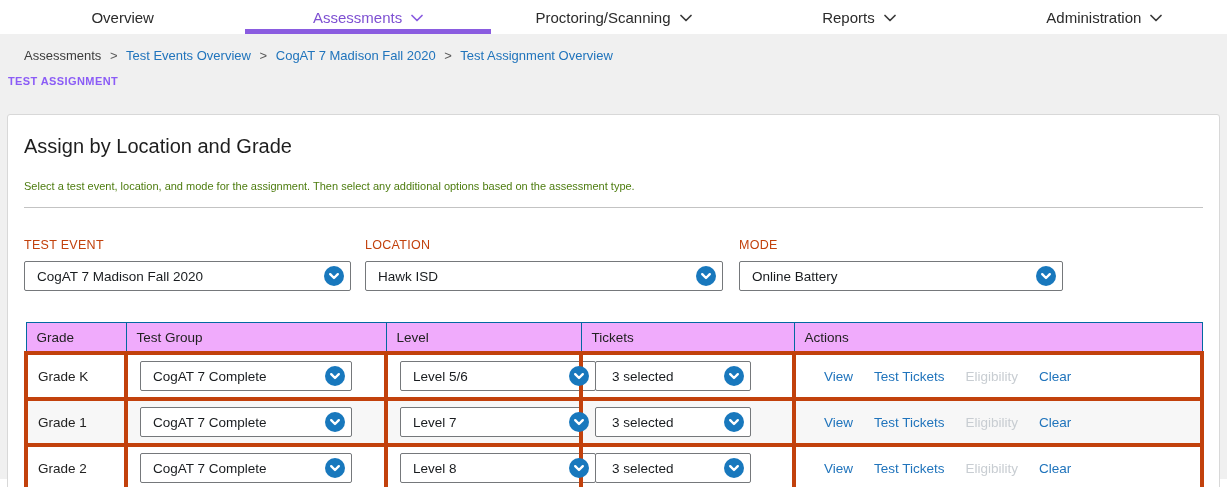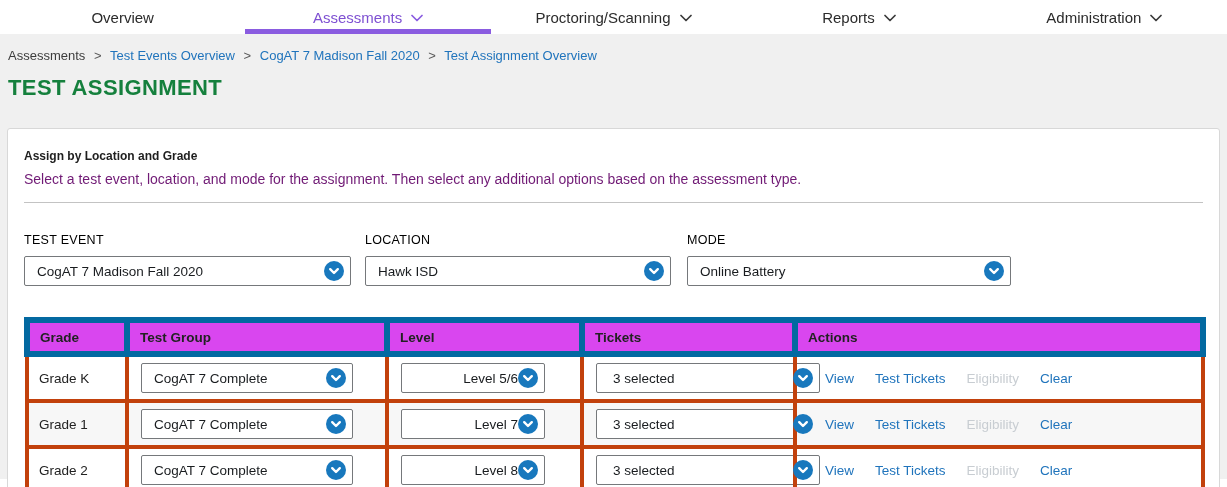--- a/index.html
+++ b/index.html
@@ -11,57 +11,57 @@
   .nav-item { flex:1; position:relative; display:flex; align-items:center; justify-content:center;
     gap:9px; font-size:15px; color:#2b2b2b; cursor:pointer; }
   .nav-item .caret { display:flex; margin-top:2px; color:#3a3a3a; }
   .nav-item.active { color:#7e50d2; }
   .nav-item.active .caret { color:#8a5ce0; }
   .nav-item.active::after { content:""; position:absolute; left:0; right:0; bottom:0; height:5px;
     background:#8a5ce0; }
 
   
   .page { background:#f0f0f0; height:445px; }
-  .breadcrumb { padding:14px 8px 0 8px; font-size:13px; color:#3c3c3c; }
+  .breadcrumb { padding:14px 8px 0 8px; font-size:13px; color:#3c3c3c;margin-left:16px; }
   .breadcrumb .crumb-link { color:#2074bc; text-decoration:none; cursor:pointer; }
   .breadcrumb .sep { color:#5a5a5a; margin:0 5px; }
-  .page-title { padding:12px 8px 0 8px; font-size:22px; font-weight:bold; color:#15803d;
+  .page-title { padding:12px 8px 0 8px; font-size:11px; font-weight:bold; color:#8b5cf6;
     letter-spacing:.4px; }
 
   
   .card { margin:27px 7px 0 7px; background:#fff; border:1px solid #d8d8d8; border-radius:3px;
     padding:20px 16px 16px 16px; height:620px; }
-  .card-heading { font-size:12px; font-weight:bold; color:#1e1e1e; }
-  .card-desc { margin-top:8px; font-size:14px; color:#701a75; }
+  .card-heading { font-size:20px; font-weight:normal; color:#1e1e1e; }
+  .card-desc { margin-top:22px; font-size:11px; color:#4d7c0f; }
   .card hr { border:none; border-top:1px solid #c3c3c3; margin-top:15px; }
 
   
   .filters { display:flex; margin-top:30px; }
   .filter { margin-right:14px; }
   .filter:nth-child(2){ margin-right:16px; }
-  .filter-label { font-size:12.5px; color:#000000; margin-bottom:9px; letter-spacing:.3px; }
-  .f1 .select-box { width:327px; } .f2 .select-box { width:306px;justify-content:space-between; } .f3 .select-box { width:324px; }
+  .filter-label { font-size:12.5px; color:#c2410c; margin-bottom:9px; letter-spacing:.3px; }
+  .f1 .select-box { width:327px; } .f2 .select-box { width:358px;justify-content:space-between; } .f3 .select-box { width:324px; }
   .select-box { height:30px; background:#fff; border:1px solid #75787b; border-radius:2px;
     display:flex; align-items:center; justify-content:space-between; padding:0 6px 0 12px;
     font-size:13.5px; color:#191c1f; cursor:pointer; }
   .circle-icon { display:flex; flex:none; }
 
   
   table.grid { margin-top:31px; width:1176px; border-collapse:collapse; background:#fff;
     table-layout:fixed; }
   table.grid th, table.grid td { font-size:13.5px; color:#222; text-align:left; vertical-align:middle; }
-  table.grid th { background:#d946ef; font-weight:bold; padding:7px 10px 6px 10px;
-    border:6px solid #0369a1; }
+  table.grid th { background:#f0abfc; font-weight:normal; padding:7px 10px 6px 10px;
+    border:1px solid #0369a1; }
   table.grid td { padding:6px 10px; border:4px solid #c2410c; height:43px; }
   table.grid { border:1px solid #a3a3a3; }
   tr.striped td { background:#f7f7f7; }
   .col-grade { width:100px; } .col-testgroup { width:260px; } .col-level { width:195px; }
   .col-battery { width:213px; } .col-actions { width:408px; }
   td .select-box { margin-left:2px; }
-  .tg-select { width:212px; } .lv-select { width:144px;justify-content:flex-end; } .bt-select { width:224px;padding-left:16px; }
+  .tg-select { width:212px; } .lv-select { width:196px; } .bt-select { width:156px;padding-left:16px; }
   .actions-cell { display:flex; align-items:center; gap:21px; padding-left:18px; }
   .action-link { color:#2074bc; font-size:13.5px; text-decoration:none; cursor:pointer; }
   .action-link.disabled { color:#c8cdd2; cursor:default; }
 </style>
 </head>
 <body>
 
 <div class="topnav">
   <div class="nav-item">
     <span>Overview</span>

